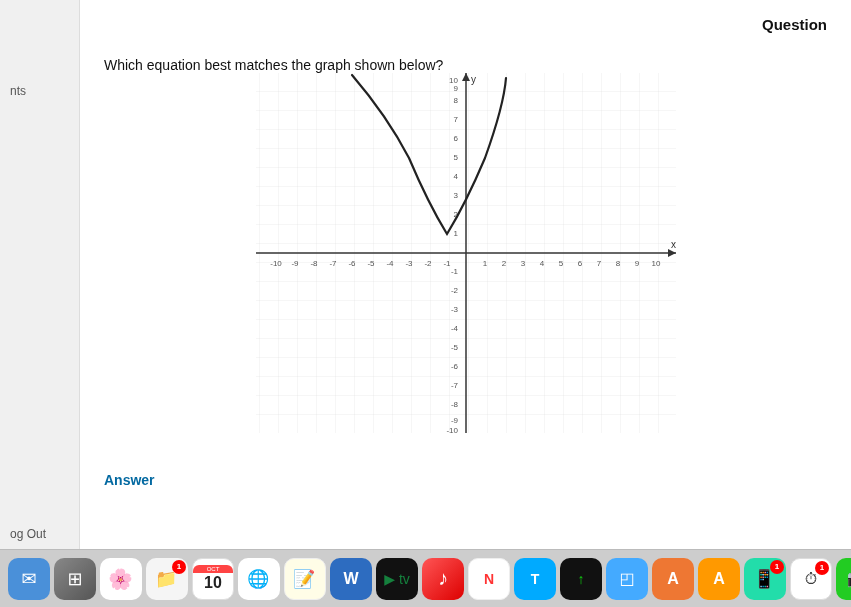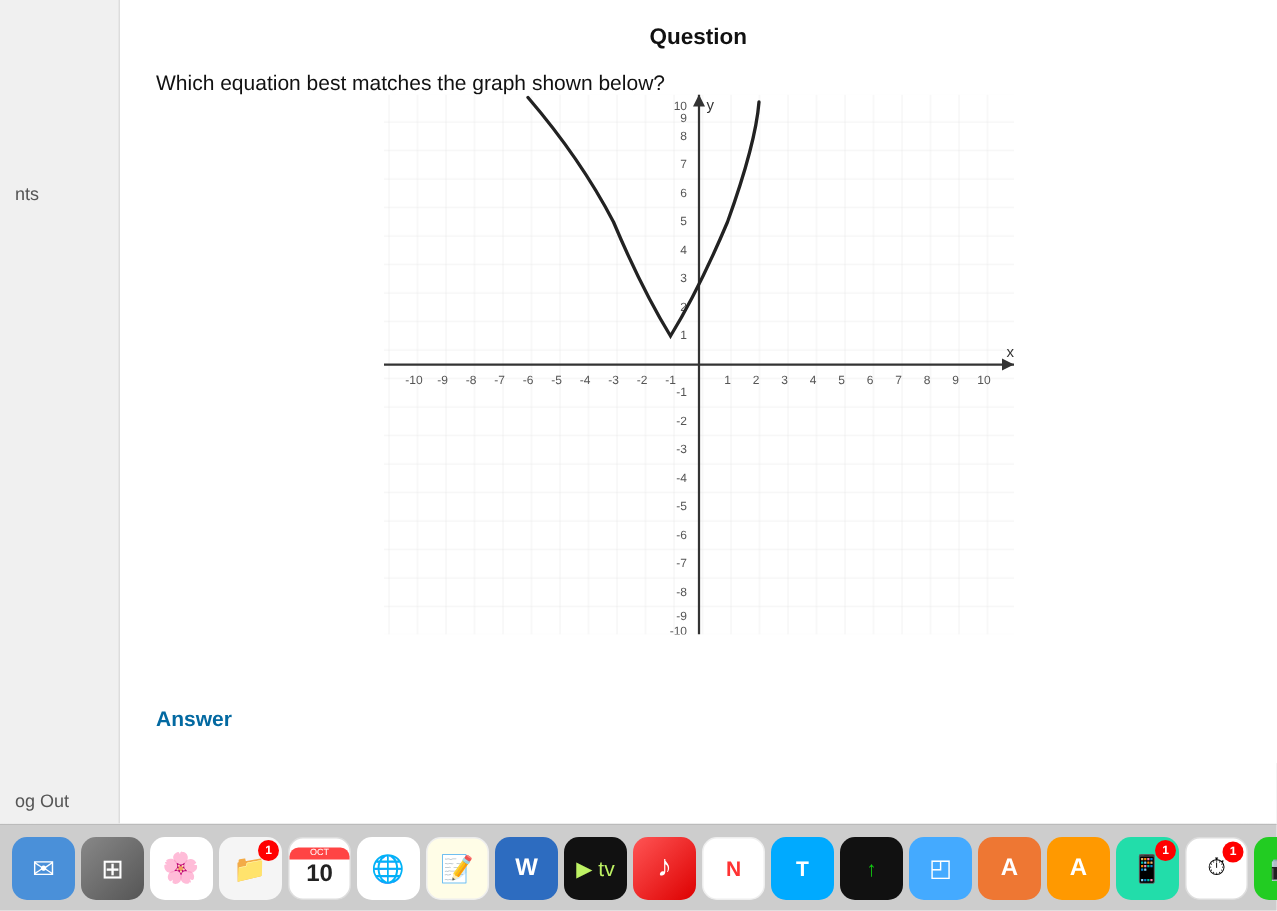--- a/index.html
+++ b/index.html
@@ -20,44 +20,44 @@
       background: #e8e8e8;
     }
 
     
     .sidebar {
       width: 80px;
       background: #f0f0f0;
       border-right: 1px solid #ddd;
       display: flex;
       flex-direction: column;
-      padding-top: 114px;
+      padding-top: 76px;
       gap: 10px;
     }
     .sidebar-item {
       padding: 8px 10px;
       font-size: 12px;
       color: #555;
       cursor: pointer;
     }
 
     
     .content {
       flex: 1;
       background: white;
       padding: 16px 24px;
       position: relative;
     }
 
     
     .header-row {
       display: flex;
-      justify-content: center;
-      align-items: center;
-      margin-bottom: 14px;
+      justify-content: flex-end;
+      align-items: center;
+      margin-bottom: 24px;
     }
     .question-label {
       font-size: 15px;
       font-weight: 700;
       color: #111;
     }
     .header-buttons {
       display: flex;
       gap: 8px;
     }
@@ -290,21 +290,21 @@
   </div>
 
   <div class="dock-item" style="background:#fffde7;font-size:18px;border:1px solid #eee;">
     <span>📝</span>
   </div>
 
   <div class="dock-item" style="background:#2d6cc0;color:white;font-size:16px;font-weight:bold;">
     <span>W</span>
   </div>
 
-  <div class="dock-item" style="background:#111;color:#bef264;font-size:14px;">
+  <div class="dock-item" style="background:#111;color:#15803d;font-size:14px;">
     <span>▶ tv</span>
   </div>
 
   <div class="dock-item" style="background:linear-gradient(135deg,#f55,#d00);color:white;font-size:20px;">
     <span>♪</span>
   </div>
 
   <div class="dock-item" style="background:white;border:1px solid #eee;font-size:14px;font-weight:bold;color:#f33;">
     <span>N</span>
   </div>

